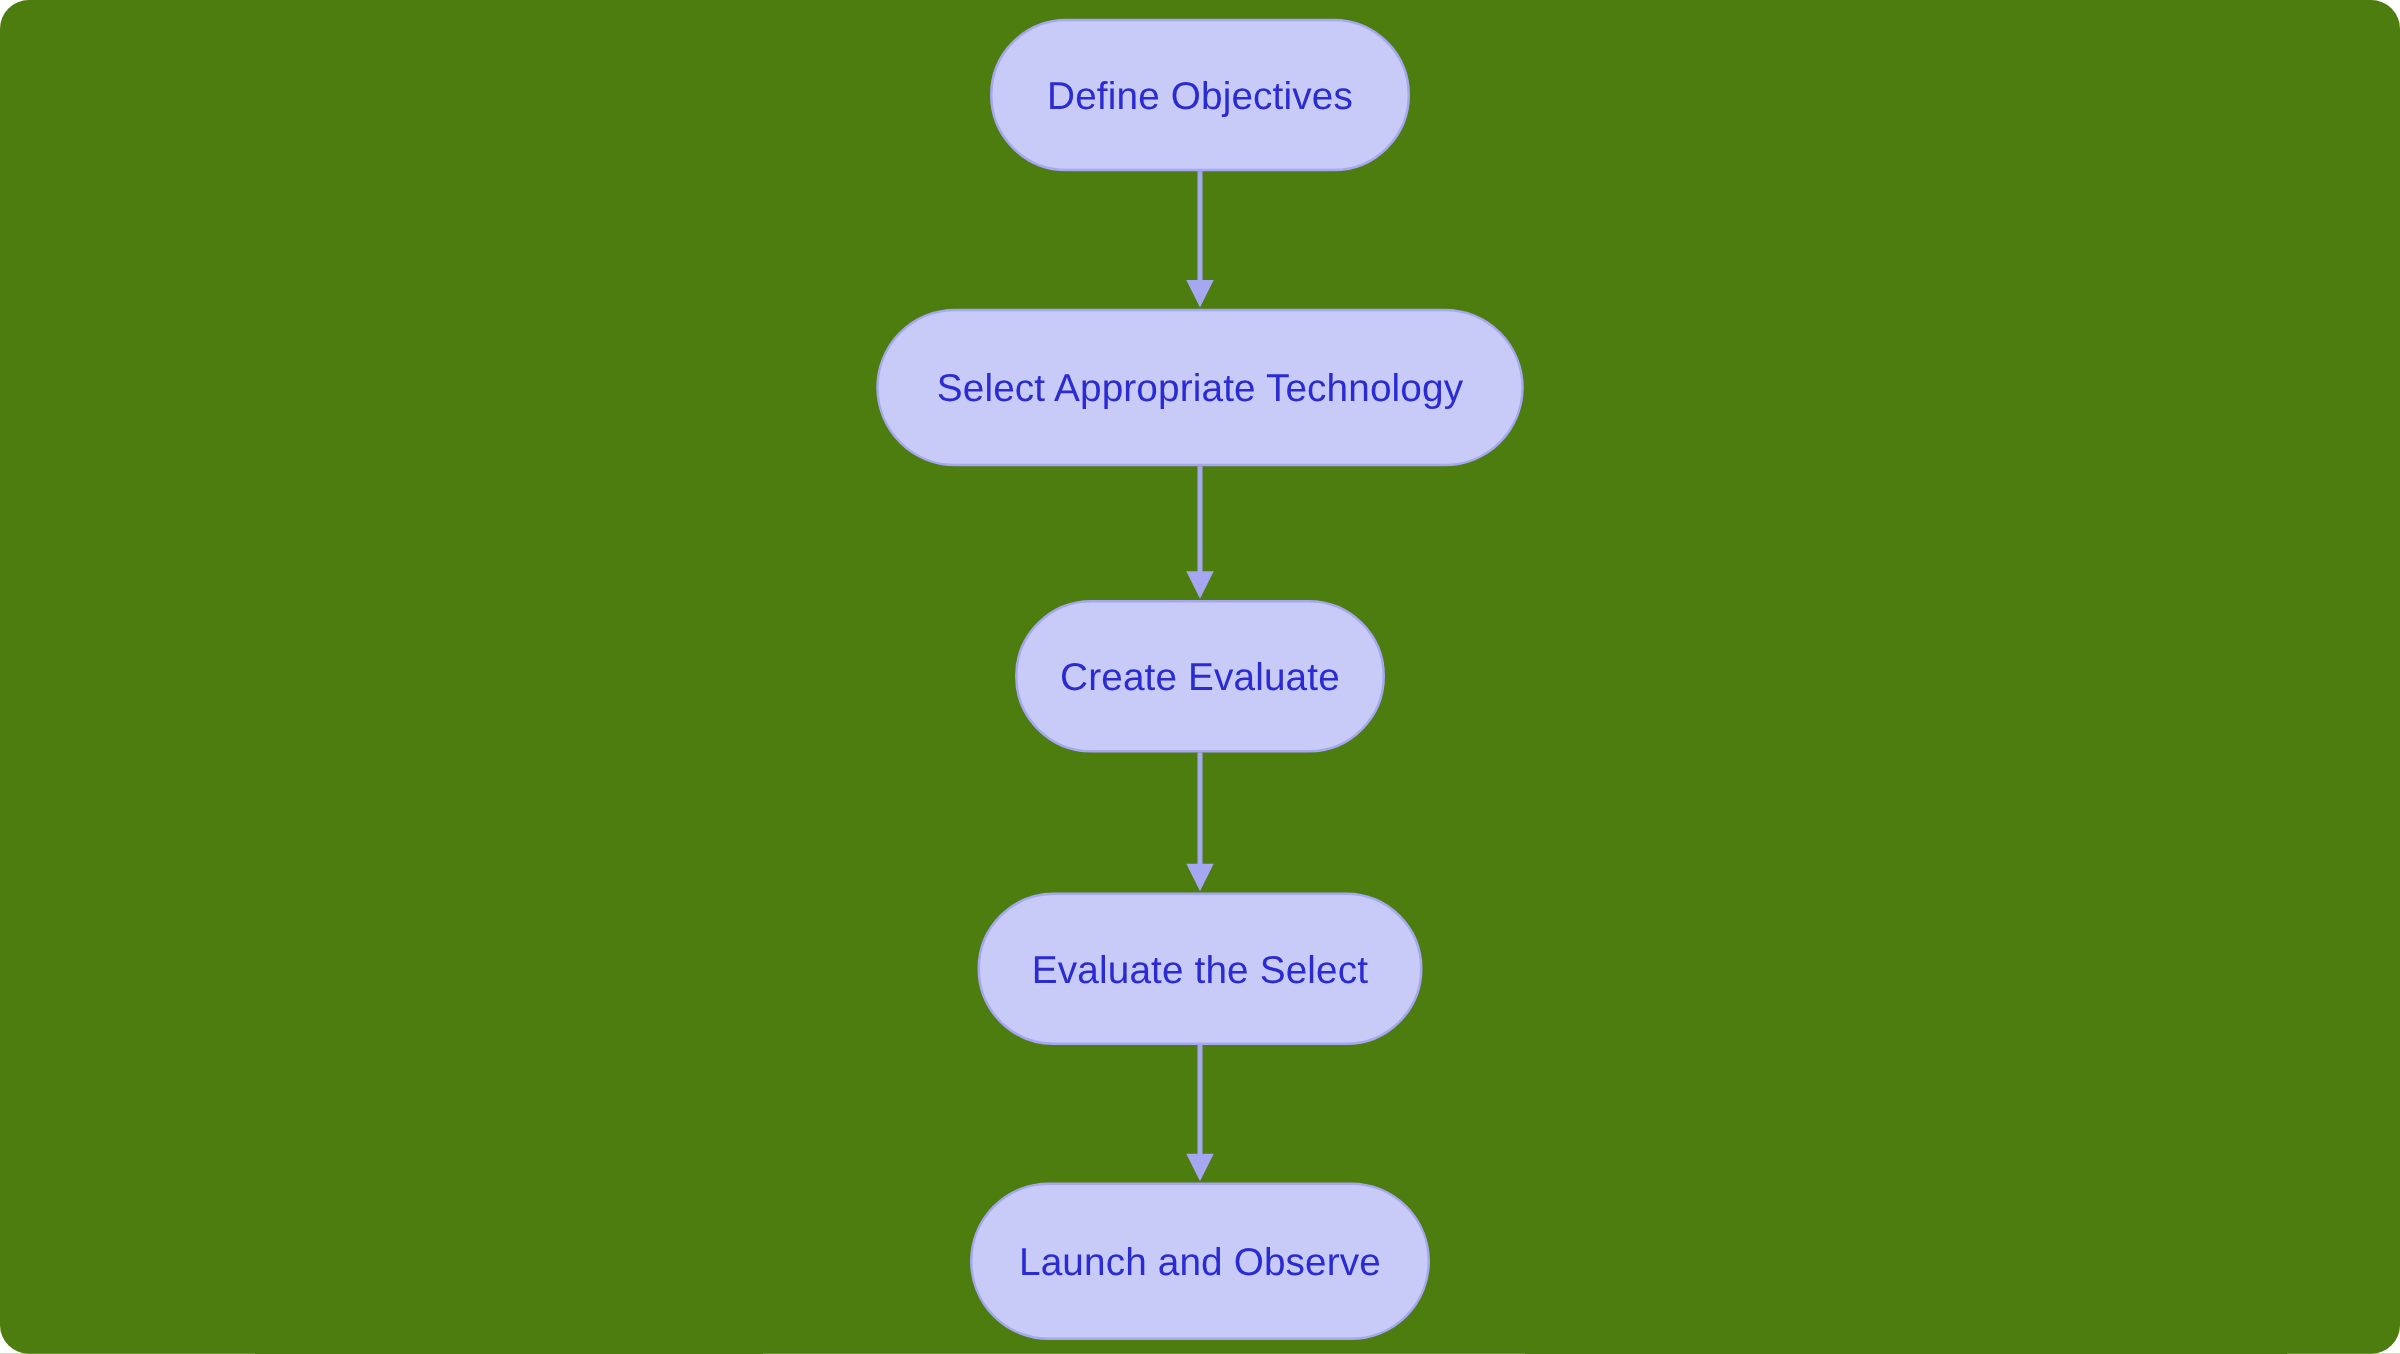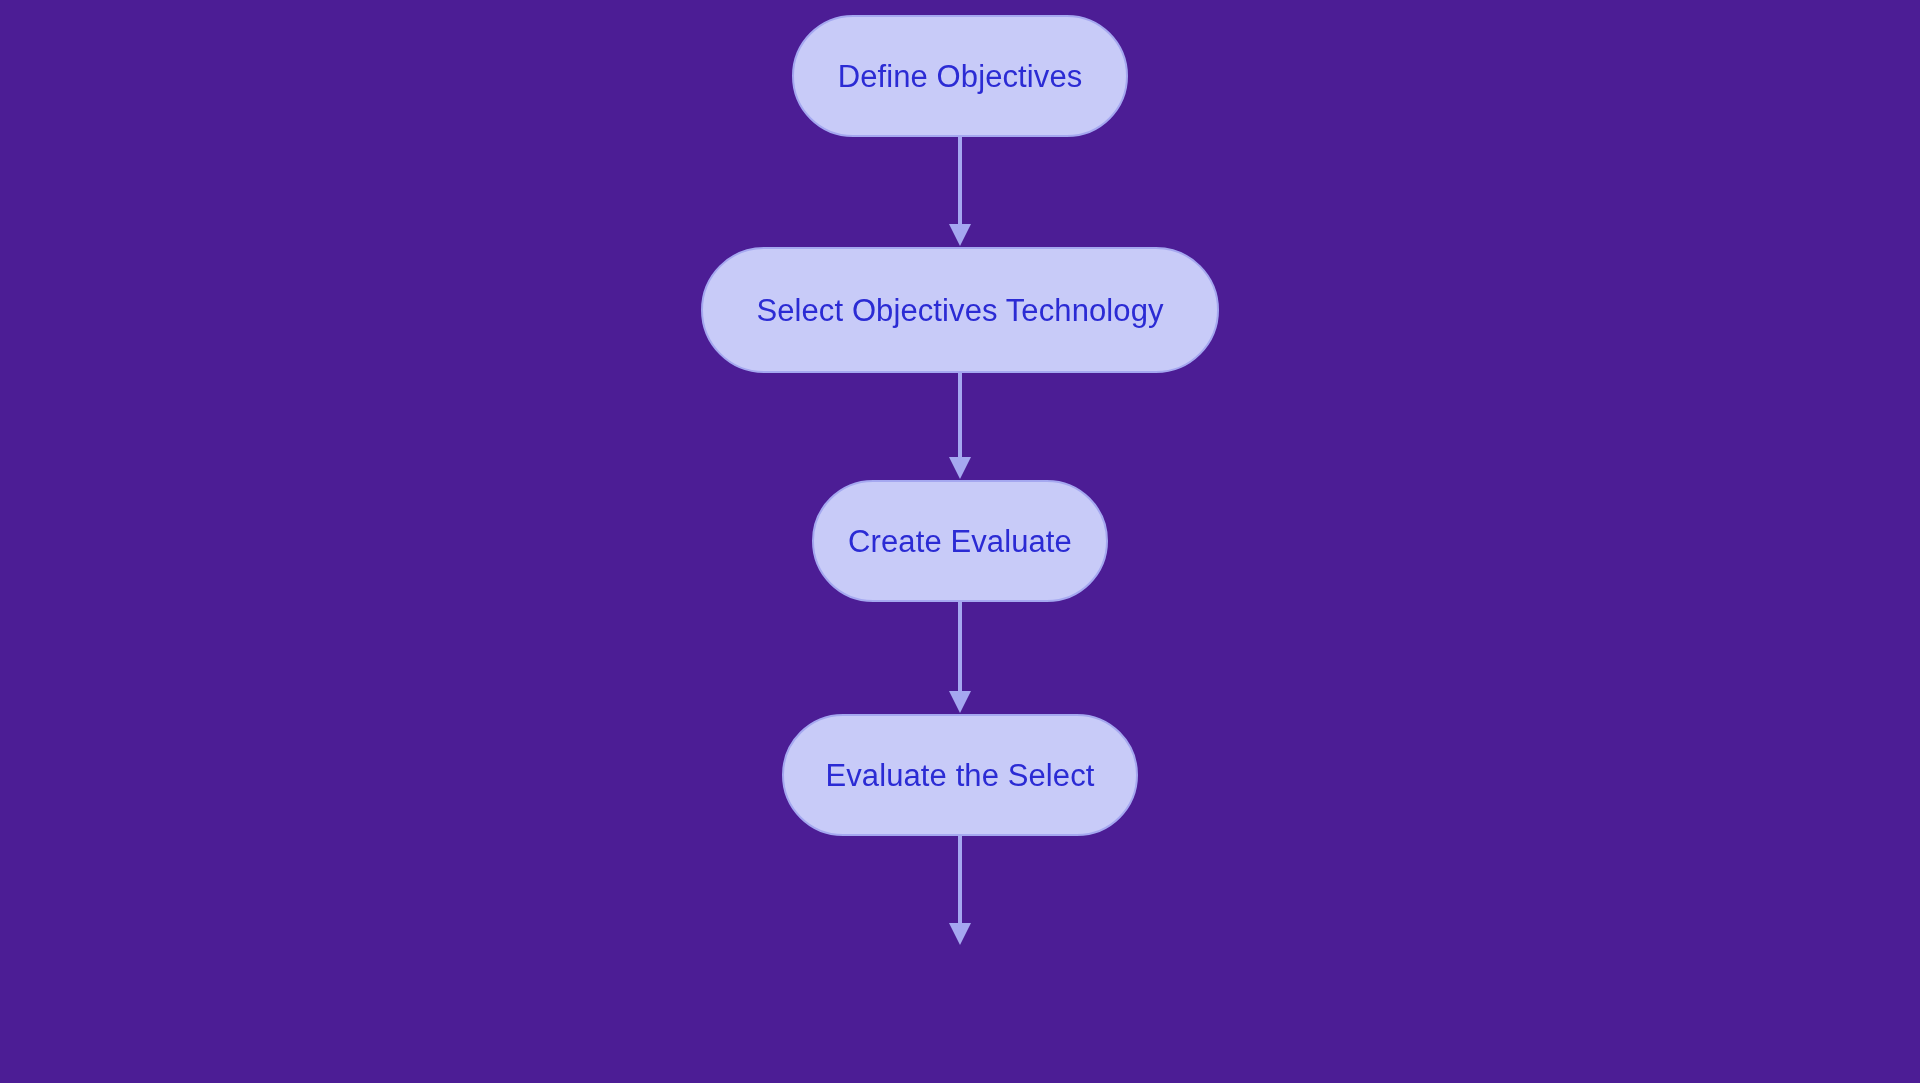--- a/index.html
+++ b/index.html
@@ -12,21 +12,22 @@
     height: 1083px;
     background: #ffffff;
     font-family: "Liberation Sans", "DejaVu Sans", sans-serif;
     overflow: hidden;
   }
 
   #flowchart-canvas {
     position: relative;
     width: 1920px;
     height: 1083px;
-    background: #4c1d95;
+    background: #4d7c0f;
+    border-radius: 23px;
   }
 
   .flow-column {
     position: absolute;
     left: 0;
     top: 0;
     width: 1920px;
     height: 1083px;
     display: flex;
     flex-direction: column;
@@ -103,21 +104,21 @@
     <div class="node node-1">
       <span class="node-label">Define Objectives</span>
     </div>
 
     <div class="connector conn-1">
       <div class="connector-line"></div>
       <div class="connector-arrow"></div>
     </div>
 
     <div class="node node-2">
-      <span class="node-label">Select Objectives Technology</span>
+      <span class="node-label">Select Appropriate Technology</span>
     </div>
 
     <div class="connector conn-2">
       <div class="connector-line"></div>
       <div class="connector-arrow"></div>
     </div>
 
     <div class="node node-3">
       <span class="node-label">Create Evaluate</span>
     </div>
@@ -129,15 +130,18 @@
 
     <div class="node node-4">
       <span class="node-label">Evaluate the Select</span>
     </div>
 
     <div class="connector conn-4">
       <div class="connector-line"></div>
       <div class="connector-arrow"></div>
     </div>
 
+    <div class="node node-5">
+      <span class="node-label">Launch and Observe</span>
+    </div>
 
   </div>
 </div>
 
 </body></html>

